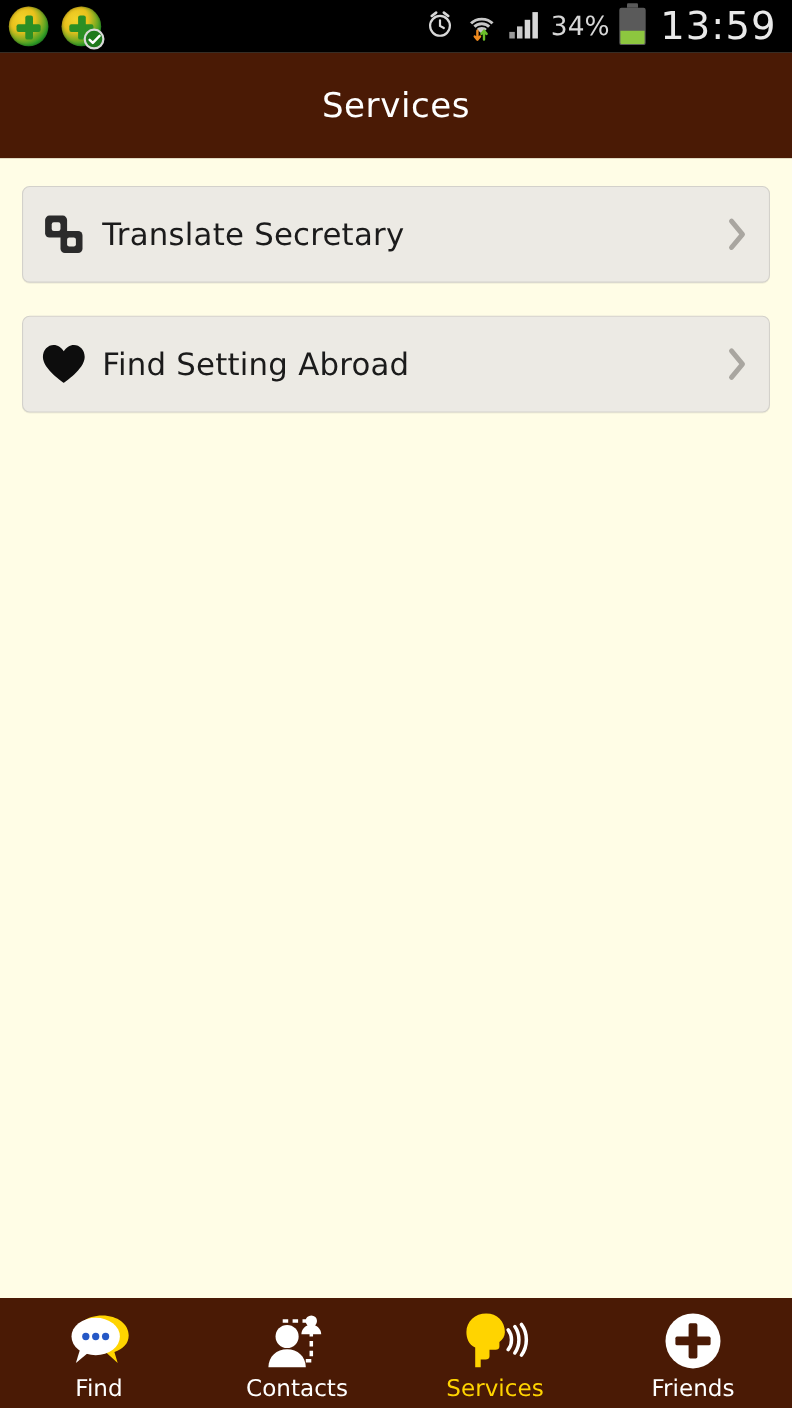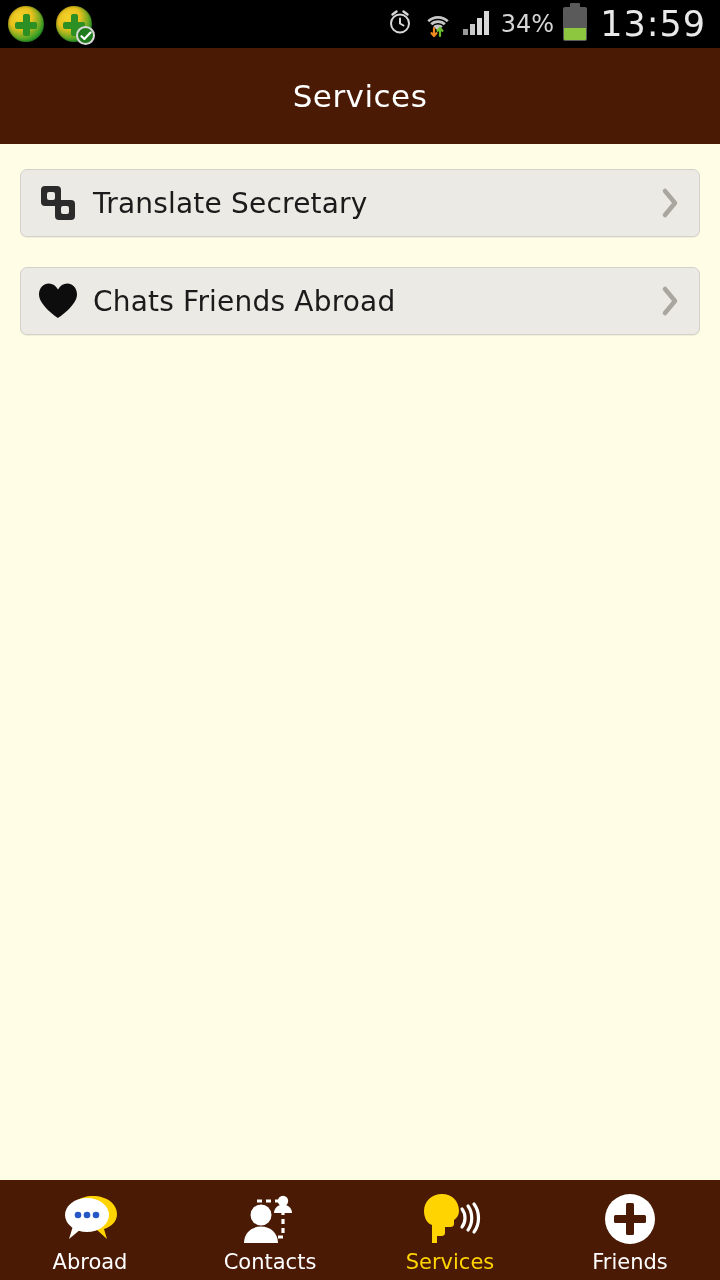--- a/index.html
+++ b/index.html
@@ -88,21 +88,21 @@
   }
 
   
   .content {
     flex:1 1 auto; background:#FFFDE6;
     padding:25px 20px 0 20px;
     display:flex; flex-direction:column; gap:30px;
   }
   .srv-row {
     position:relative;
-    height:68px;
+    height:88px;
     background:#ECEAE4;
     border:1px solid #D3D1CB;
     border-radius:7px;
     display:flex; align-items:center;
     padding:0 18px 0 14px;
     box-shadow:0 1px 0 rgba(0,0,0,.06);
   }
   .srv-icon {
     width:46px; height:46px; flex:0 0 46px;
     display:flex; align-items:center; justify-content:center;
@@ -228,21 +228,21 @@
           </svg>
       </span>
     </div>
 
     <div class="srv-row">
       <span class="srv-icon">
         <svg width="42" height="38" viewBox="0 0 42 38">
           <path d="M21 36 C21 36 2 23.5 2 12.5 C2 6 6.6 1.6 11.8 1.6 C15.6 1.6 18.9 3.9 21 7.4 C23.1 3.9 26.4 1.6 30.2 1.6 C35.4 1.6 40 6 40 12.5 C40 23.5 21 36 21 36 Z" fill="#0d0d0d"></path>
         </svg>
       </span>
-      <span class="srv-label">Chats Friends Abroad</span>
+      <span class="srv-label">Find Setting Abroad</span>
       <span class="chev">
         <svg viewBox="0 0 22 34">
             <path d="M6 5 L16 17 L6 29" fill="none" stroke="#A9A6A0" stroke-width="4.5" stroke-linecap="round" stroke-linejoin="round"></path>
           </svg>
       </span>
     </div>
 
   </div>
 
   <div class="navbar">
@@ -251,21 +251,21 @@
       <span class="nav-ic">
         <svg width="62" height="50" viewBox="0 0 62 50">
           <path d="M34 2 C48 2 58 10 58 20 C58 27 53 32.5 45 35 L48 45 L38 36 C36.7 36.2 35.4 36.3 34 36.3 C20 36.3 10 28.3 10 19.2 C10 10 20 2 34 2 Z" fill="#FFD400"></path>
           <ellipse cx="28" cy="21" rx="22" ry="17" fill="#FFFFFF"></ellipse>
           <path d="M14 32 L10 45 L22 35 Z" fill="#FFFFFF"></path>
           <circle cx="19" cy="21" r="3.3" fill="#2558c6"></circle>
           <circle cx="28" cy="21" r="3.3" fill="#2558c6"></circle>
           <circle cx="37" cy="21" r="3.3" fill="#2558c6"></circle>
         </svg>
       </span>
-      <span class="nav-label">Abroad</span>
+      <span class="nav-label">Find</span>
     </div>
 
     <div class="nav-item">
       <span class="nav-ic">
         <svg width="62" height="52" viewBox="0 0 62 52">
           <g stroke="#FFFFFF" stroke-width="3.2" stroke-dasharray="5,4" fill="none">
             <path d="M18 8 L44 8"></path>
             <path d="M44 8 L44 44"></path>
             <path d="M44 44 L28 44"></path>
           </g>

